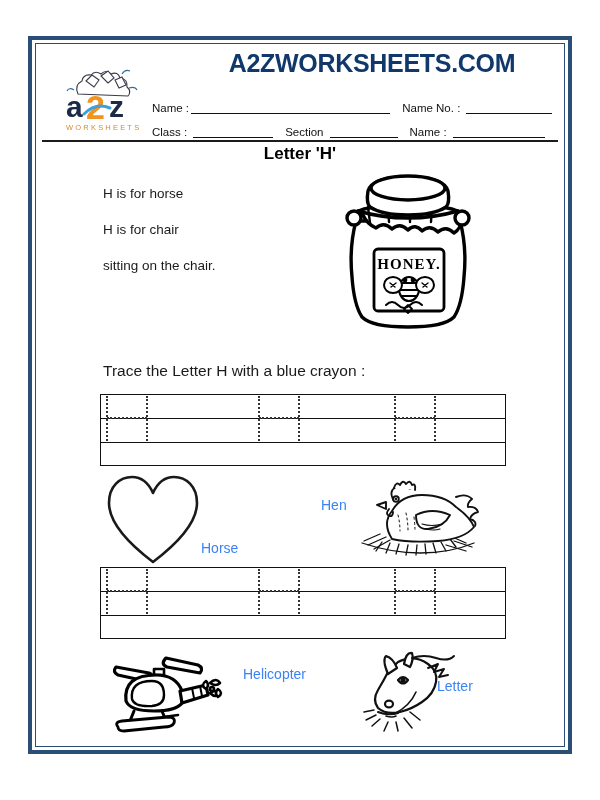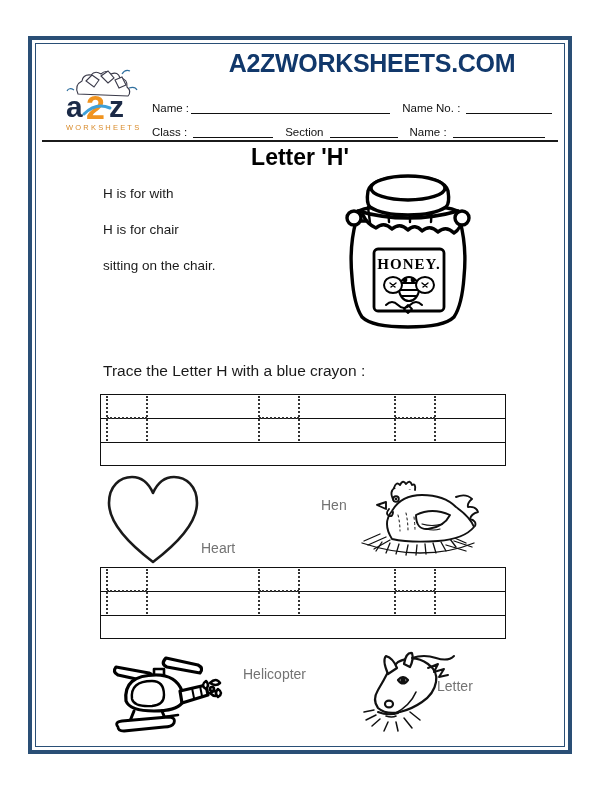--- a/index.html
+++ b/index.html
@@ -106,21 +106,21 @@
   .fl-date   { width: 92px; margin-left: 4px;}
   .gap-sm { width: 12px; }
 
   
   .letter-title {
     position: absolute;
     left: 42px;
     top: 144px;
     width: 516px;
     text-align: center;
-    font-size: 23px;
+    font-size: 17px;
     font-weight: bold;
     color: #000;
   }
 
   
   .rhyme {
     position: absolute;
     left: 103px;
     top: 186px;
     width: 230px;
@@ -200,21 +200,21 @@
   .heart-shape {
     position: absolute;
     left: 106px;
     top: 474px;
     width: 94px;
     height: 90px;
   }
   .label {
     position: absolute;
     font-size: 14px;
-    color: #737373;
+    color: #3b82f6;
     white-space: nowrap;
   }
   .label-heart { left: 201px; top: 540px; }
   .label-hen   { left: 321px; top: 497px; }
   .label-helicopter { left: 243px; top: 666px; }
   .label-horse { left: 437px; top: 678px; }
 
   .hen-pic {
     position: absolute;
     left: 358px;
@@ -293,21 +293,21 @@
         <span class="gap-sm"></span>
         <span class="field-label">Name :</span>
         <span class="field-line fl-date"></span>
       </div>
     </div>
   </div>
 
   <div class="letter-title">Letter 'H'</div>
 
   <div class="rhyme">
-    <div class="rhyme-line">H is for with</div>
+    <div class="rhyme-line">H is for horse</div>
     <div class="rhyme-line">H is for chair</div>
     <div class="rhyme-line">sitting on the chair.</div>
   </div>
 
   <div class="honey-jar">
     <svg width="140" height="168" viewBox="0 0 140 168" xmlns="http://www.w3.org/2000/svg" fill="none" stroke="#000" stroke-width="3.4" stroke-linejoin="round" stroke-linecap="round">
 
       <path d="M18 58 q-7 26 -4 56 q2 28 10 40 q10 10 46 10 q36 0 46 -10 q8 -12 10 -40 q3 -30 -4 -56 z" fill="#fff"></path>
 
       <path d="M14 52 q10 -10 56 -10 q46 0 56 10 q-3 14 -10 18 q-8 -8 -16 -1 q-8 -8 -16 -1 q-7 -8 -14 -1
@@ -361,21 +361,21 @@
         <div class="h-bar"></div>
         <div class="h-stem h-stem-right"></div>
     </div>
   </div>
 
   <div class="heart-shape">
     <svg width="94" height="90" viewBox="0 0 94 90" xmlns="http://www.w3.org/2000/svg">
       <path d="M47 88 C18 66 3 47 3 29 C3 12 14 3 26 3 C36 3 43 10 47 19 C51 10 58 3 68 3 C80 3 91 12 91 29 C91 47 76 66 47 88 Z" fill="#ffffff" stroke="#1a1a1a" stroke-width="2.6" stroke-linejoin="round"></path>
     </svg>
   </div>
-  <div class="label label-heart">Heart</div>
+  <div class="label label-heart">Horse</div>
 
   <div class="hen-pic">
     <svg width="120" height="78" viewBox="0 0 120 78" xmlns="http://www.w3.org/2000/svg" fill="none" stroke="#111" stroke-width="1.9" stroke-linejoin="round" stroke-linecap="round">
 
       <g stroke-width="1.3">
         <path d="M6 62 l16 -7 M10 66 l18 -8 M16 70 l16 -9 M92 57 l16 7 M96 62 l18 6 M88 66 l20 6"></path>
         <path d="M18 72 l6 -9 M28 74 l4 -10 M38 75 l3 -10 M48 76 l2 -10 M58 76 l1 -10 M68 75 l-1 -10
                  M78 74 l-3 -10 M88 72 l-5 -9 M98 68 l-6 -8"></path>
         <path d="M4 64 q30 10 58 10 q30 0 54 -10"></path>
       </g>

